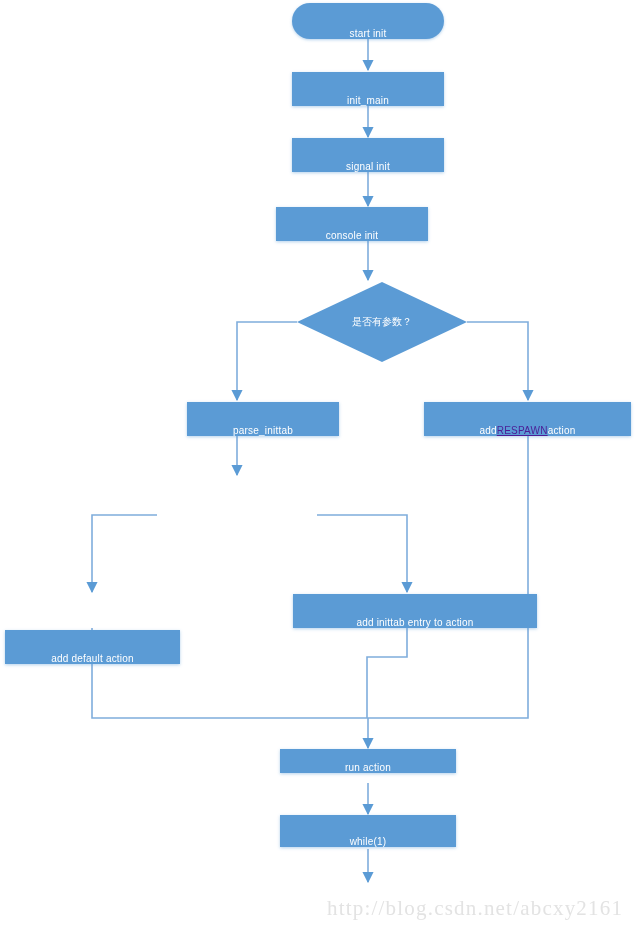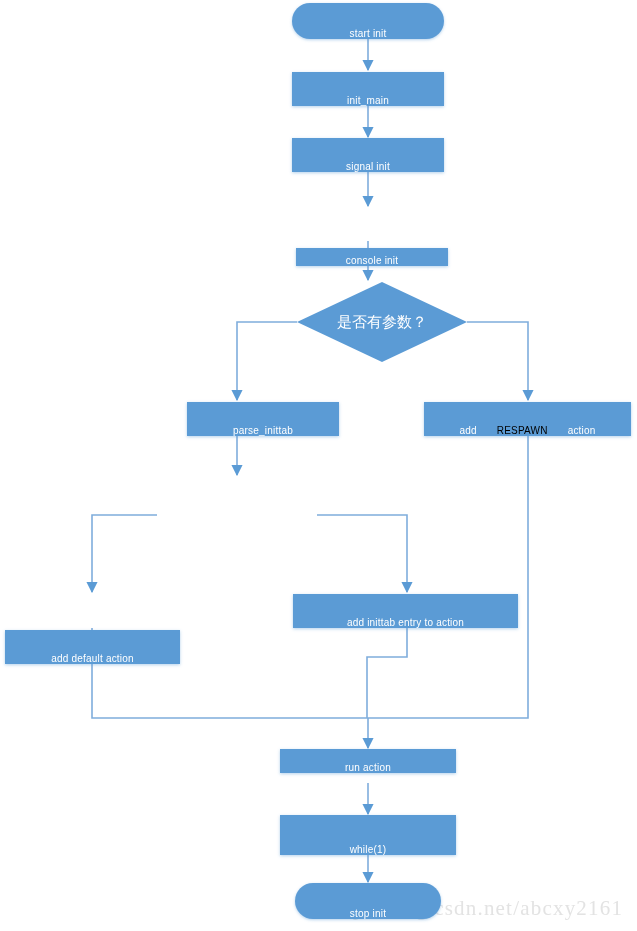--- a/index.html
+++ b/index.html
@@ -50,25 +50,26 @@
   .diamond-label {
     position: absolute;
     left: 0;
     top: 0;
     width: 100%;
     height: 100%;
     display: flex;
     align-items: center;
     justify-content: center;
     color: #ffffff;
-    font-size: 15px;
+    font-size: 10px;
     white-space: nowrap;
   }
   .red {
-    color: #000000;
+    color: #4c1d95;
+    text-decoration: underline;
   }
   #edges {
     position: absolute;
     left: 0;
     top: 0;
     width: 637px;
     height: 931px;
     z-index: 1;
   }
   .watermark {
@@ -119,57 +120,54 @@
   </div>
 
   <div class="node proc" style="left:292px; top:138px; width:152px; height:34px;">
     <span>signal init</span>
   </div>
 
   <div class="node proc" style="left:292px; top:72px; width:152px; height:34px;">
     <span>init_main</span>
   </div>
 
-  <div class="node proc" style="left:296px; top:207px; width:152px; height:18px;margin-top:41px;">
+  <div class="node proc" style="left:276px; top:207px; width:152px; height:34px;">
     <span>console init</span>
   </div>
 
   <div class="diamond-wrap" style="left:297px; top:282px; width:170px; height:80px;">
     <svg width="170" height="80">
       <polygon points="85,0 170,40 85,80 0,40" fill="#5B9BD5"></polygon>
     </svg>
     <div class="diamond-label">是否有参数？</div>
   </div>
 
   <div class="node proc" style="left:161px; top:402px; width:152px; height:34px;margin-left:26px;">
     <span>parse_inittab</span>
   </div>
 
-  <div class="node proc" style="left:424px; top:402px; width:207px; height:34px;gap:20px;">
+  <div class="node proc" style="left:424px; top:402px; width:207px; height:34px;">
     <span>add </span>
       <span class="red">RESPAWN</span>
       <span> action</span>
   </div>
 
 
   <div class="node proc" style="left:5px; top:594px; width:175px; height:34px;margin-top:36px;">
     <span>add default action</span>
   </div>
 
-  <div class="node proc" style="left:293px; top:594px; width:225px; height:34px;">
+  <div class="node proc" style="left:293px; top:594px; width:244px; height:34px;">
     <span>add inittab entry to action</span>
   </div>
 
   <div class="node proc" style="left:280px; top:749px; width:176px; height:24px;">
     <span>run action</span>
   </div>
 
-  <div class="node proc" style="left:280px; top:815px; width:176px; height:40px;">
+  <div class="node proc" style="left:280px; top:815px; width:176px; height:32px;">
     <span>while(1)</span>
   </div>
 
-  <div class="node term" style="left:295px; top:883px; width:146px; height:36px;">
-    <span>stop init</span>
-  </div>
 
   <div class="watermark" style="left:327px; top:896px;">http://blog.csdn.net/abcxy2161</div>
 
 </div>
 
 </body></html>

